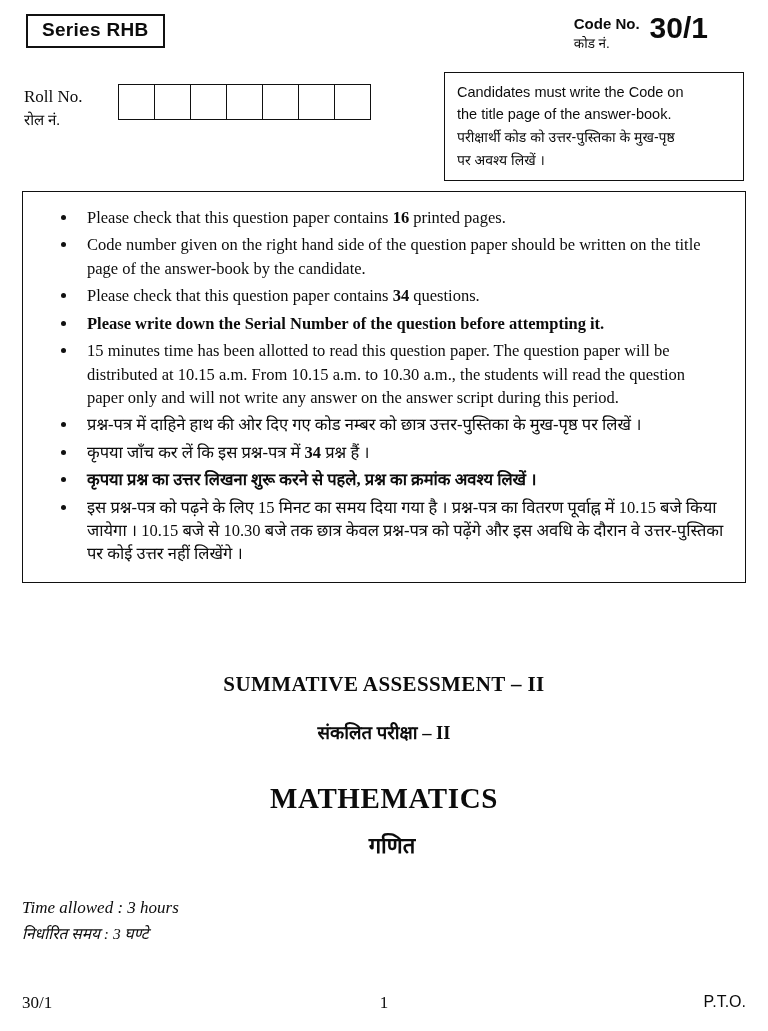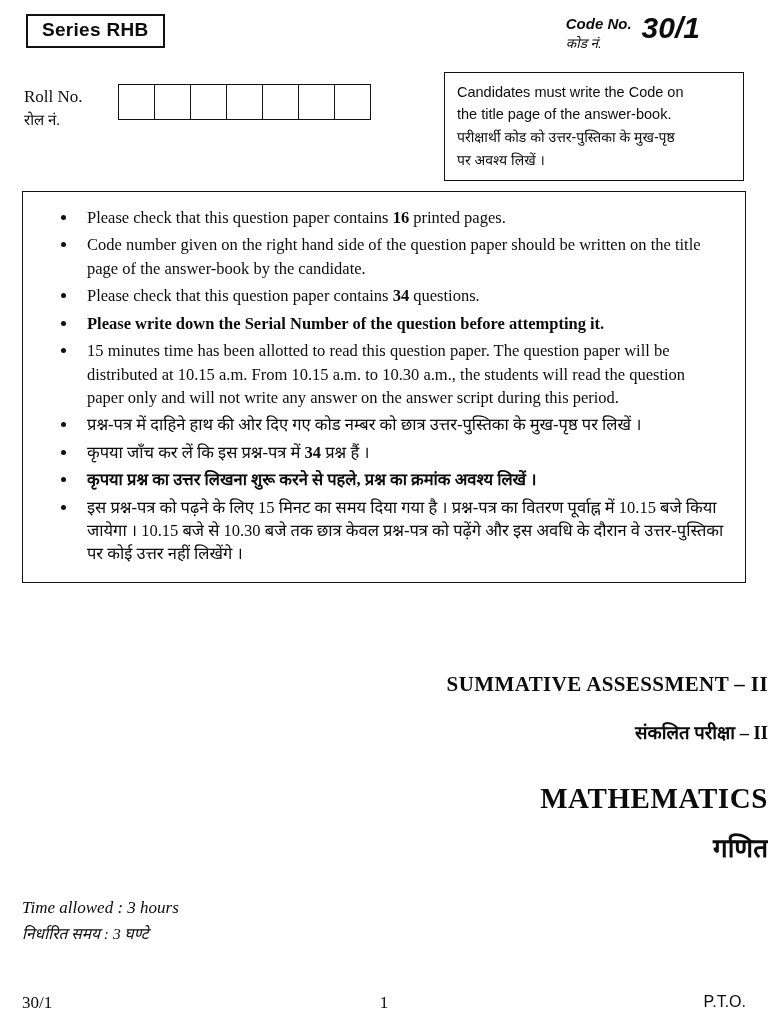--- a/index.html
+++ b/index.html
@@ -38,25 +38,24 @@
     border: 2px solid #111;
     padding: 4px 14px 5px 14px;
     font-family: "Liberation Sans", sans-serif;
     font-weight: bold;
     font-size: 19px;
     letter-spacing: 0.3px;
     line-height: 1.1;
   }
   .code-wrap {
     position: absolute;
-    right: 44px;
+    right: 36px;
     top: -2px;
     text-align: right;
     white-space: nowrap;
-    font-style: italic;
   }
   .code-label {
     display: inline-block;
     vertical-align: top;
     font-family: "Liberation Sans", sans-serif;
     font-size: 15px;
     font-weight: bold;
     line-height: 1.25;
     text-align: left;
     padding-top: 3px;
@@ -165,40 +164,40 @@
     font-weight: bold;
   }
   .b { font-weight: bold; }
 
   
   .titles {
     position: absolute;
     top: 672px;
     left: 0;
     width: 768px;
-    text-align: right;
+    text-align: center;
   }
   .t-sa {
     font-size: 21px;
     font-weight: bold;
     letter-spacing: 0.4px;
   }
   .t-sa-hi {
     font-size: 18.5px;
     font-weight: bold;
     margin-top: 22px;
   }
   .t-subject {
     font-size: 29px;
     font-weight: bold;
     letter-spacing: 0.6px;
     margin-top: 38px;
   }
   .t-subject-hi {
-    font-size: 26px;
+    font-size: 22px;
     font-weight: bold;
     margin-top: 14px;
     padding-left: 16px;
   }
 
   
   .meta-row {
     position: absolute;
     top: 883px;
     left: 22px;

